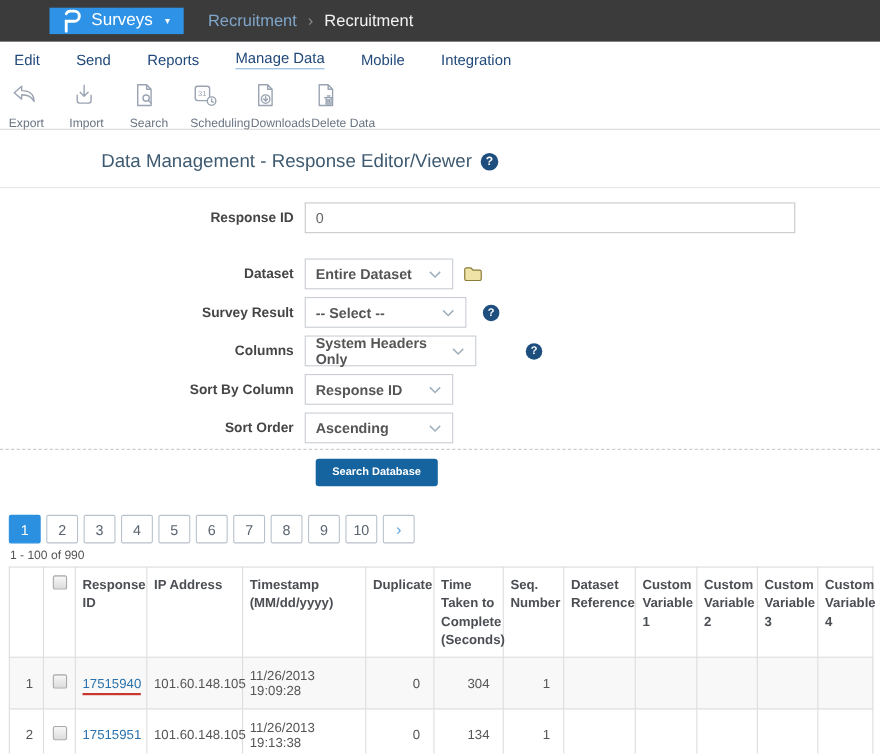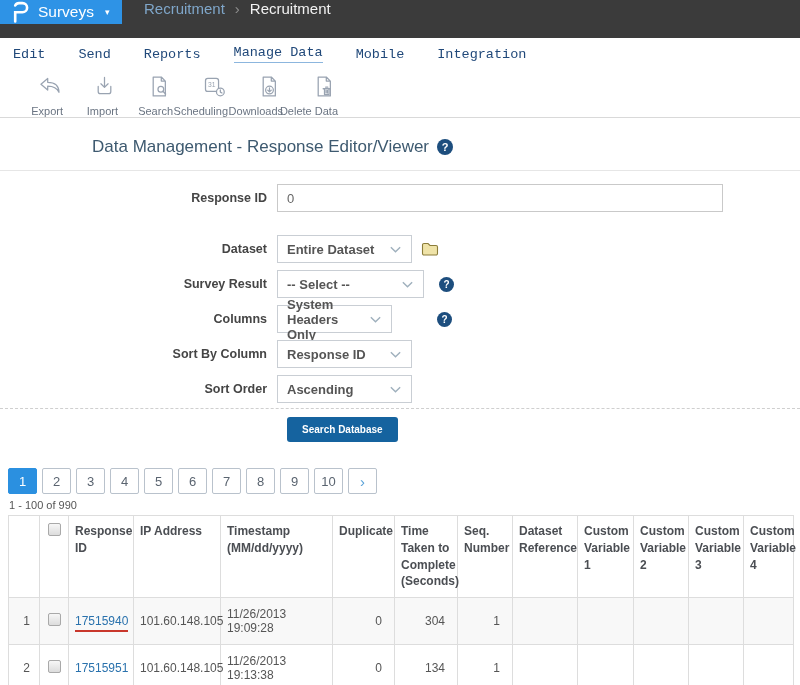--- a/index.html
+++ b/index.html
@@ -1,40 +1,40 @@
 <!DOCTYPE html>
 <html><head>
 <meta charset="utf-8">
 <style>
   * { margin:0; padding:0; box-sizing:border-box; }
   html,body { width:800px; height:685px; background:#fff; overflow:hidden;
     font-family:"Liberation Sans", sans-serif; }
 
   
-  .topbar { height:38px; background:#3b3b3b; display:flex; align-items:flex-start; }
+  .topbar { height:38px; background:#3b3b3b; display:flex; align-items:center;padding-left:45px; }
   .brand { background:#2e93e6; width:122px; display:flex; align-items:center;
     padding:0 10px 0 12px; gap:9px; cursor:pointer; }
   .brand .logo { display:flex; align-items:center; }
   .brand .plabel { color:#fff; font-size:15.5px; }
   .brand .caret { color:#fff; font-size:9px; margin-left:2px; }
   .crumbs { display:flex; align-items:center; gap:10px; padding-left:22px; }
   .crumb-parent { color:#7fa6c9; font-size:15px; }
   .crumb-sep { color:#8d8d8d; font-size:15px; }
   .crumb-current { color:#f2f2f2; font-size:15px; }
 
   
   .menubar { height:30px; display:flex; align-items:center; gap:33px;
-    padding:2px 0 0 13px; background:#fff;font-family:Liberation Mono, monospace; }
+    padding:2px 0 0 13px; background:#fff; }
   .menu-item { font-size:13.5px; color:#21497a; cursor:pointer; }
   .menu-item.active { border-bottom:1px solid #8cb6de; padding-bottom:2px; }
 
   
   .toolbar { height:50px; border-bottom:1px solid #d9d9d9; display:flex;
     align-items:flex-start; padding:2px 0 0 8px; background:#fff; position:relative; }
-  .tool { width:55px; display:flex; flex-direction:column; align-items:flex-end;
+  .tool { width:55px; display:flex; flex-direction:column; align-items:flex-start;
     gap:1px; cursor:pointer; padding-top:3px; }
   .tool svg { width:27px; height:27px; }
   .tool .tlabel { font-size:11px; color:#6a7482; white-space:nowrap; }
   .tool.hl { background:#e0e0e0; border:3px solid #cc2128; border-radius:9px;
     padding:1px 2px 2px 2px; margin-top:-1px; width:60px; }
 
   
   .page-title { margin:19px 0 13px 92px; font-size:17px; font-weight:400;
     color:#3e5a70; display:flex; align-items:center; gap:8px; }
   .help { display:inline-flex; width:15px; height:15px; border-radius:50%;
@@ -46,21 +46,21 @@
   .frow { display:flex; align-items:center; margin-bottom:7px; }
   .flabel { width:277px; text-align:right; padding-right:10px; font-size:12.5px;
     font-weight:bold; color:#454545; }
   .frow.rid { margin-bottom:23px; }
   .tinput { width:446px; height:28px; border:1px solid #c9c9c9; padding:0 9px;
     font-size:13px; color:#666; font-family:"Liberation Sans", sans-serif; }
   .sel { height:28px; border:1px solid #c9ced4; background:#fff; display:flex;
     align-items:center; justify-content:space-between; padding:0 9px; font-size:13px;
     color:#555; cursor:pointer;font-weight:bold; }
   .sel .chev { width:13px; height:13px; margin-left:8px; flex:0 0 auto; }
-  .w-dataset { width:135px; } .w-survey { width:147px; } .w-columns { width:115px; }
+  .w-dataset { width:135px; } .w-survey { width:147px; } .w-columns { width:156px; }
   .w-sort { width:135px; }
   .after-gap { margin-left:9px; display:flex; align-items:center; }
   .help-survey { margin-left:15px; } .help-columns { margin-left:45px; }
 
   .dashed-divider { border-top:1px dashed #cfcfcf; margin-top:5px; }
   .search-btn { margin:8px 0 0 287px; background:#15639f; color:#fff; border:none;
     border-radius:3px; font-size:10px; font-weight:bold; padding:7px 15px;
     cursor:pointer; font-family:"Liberation Sans", sans-serif; }
 
   

